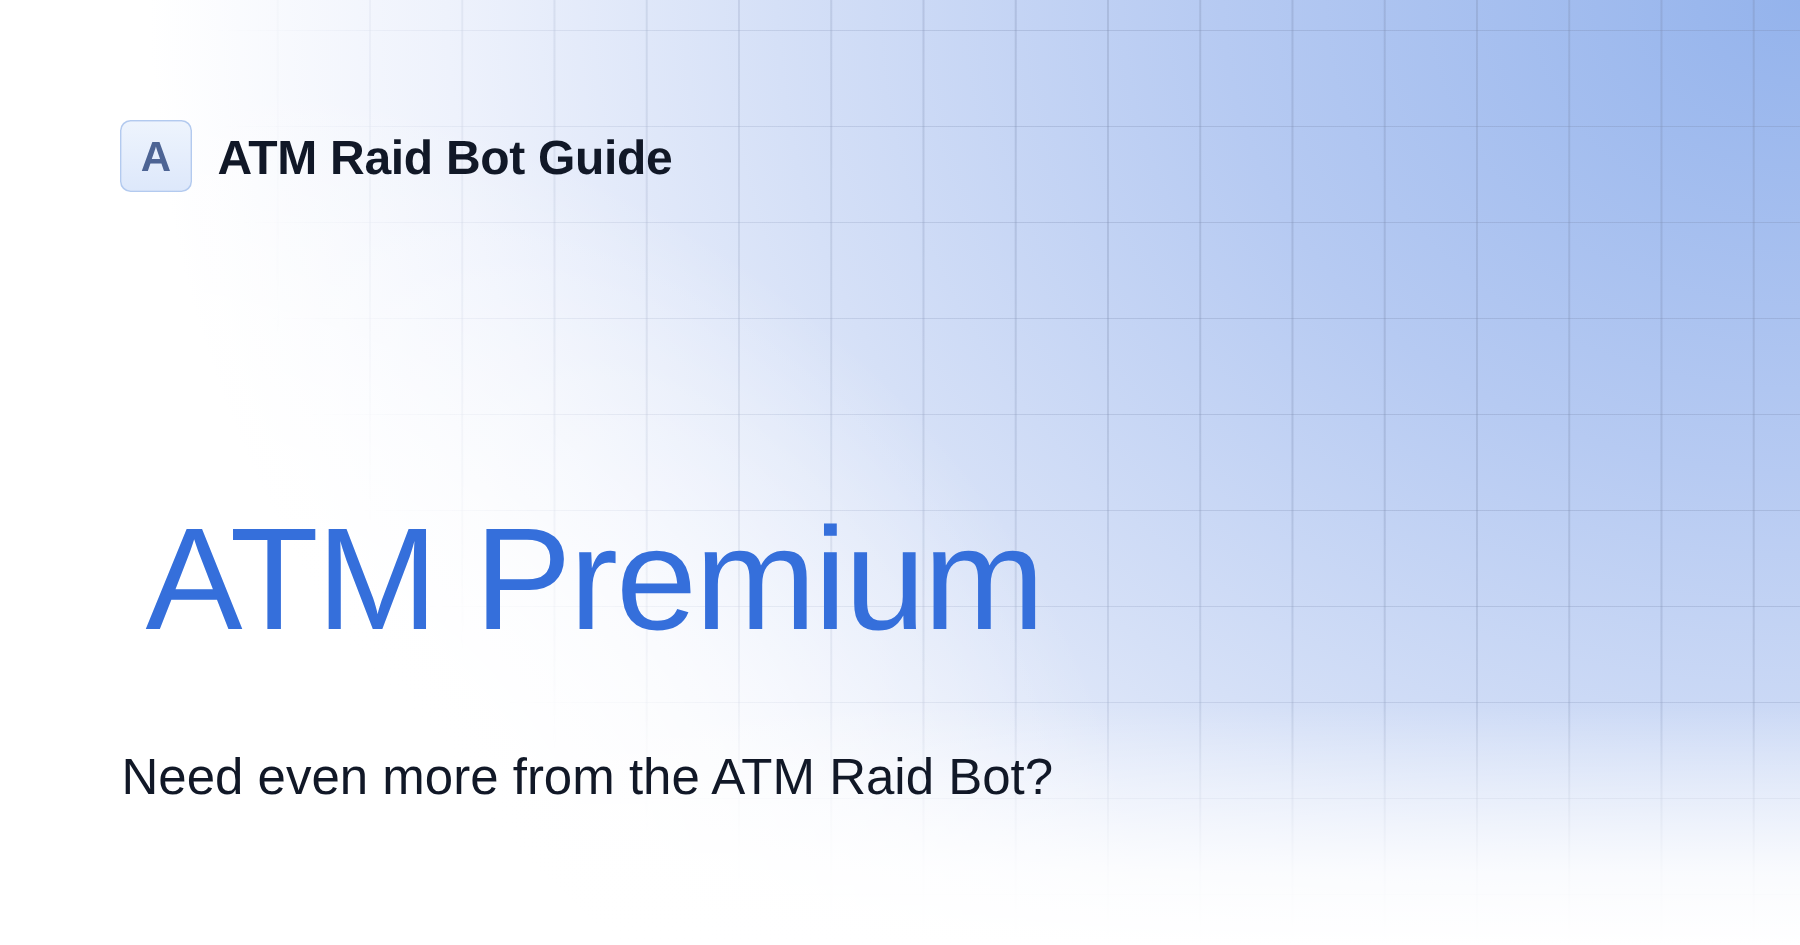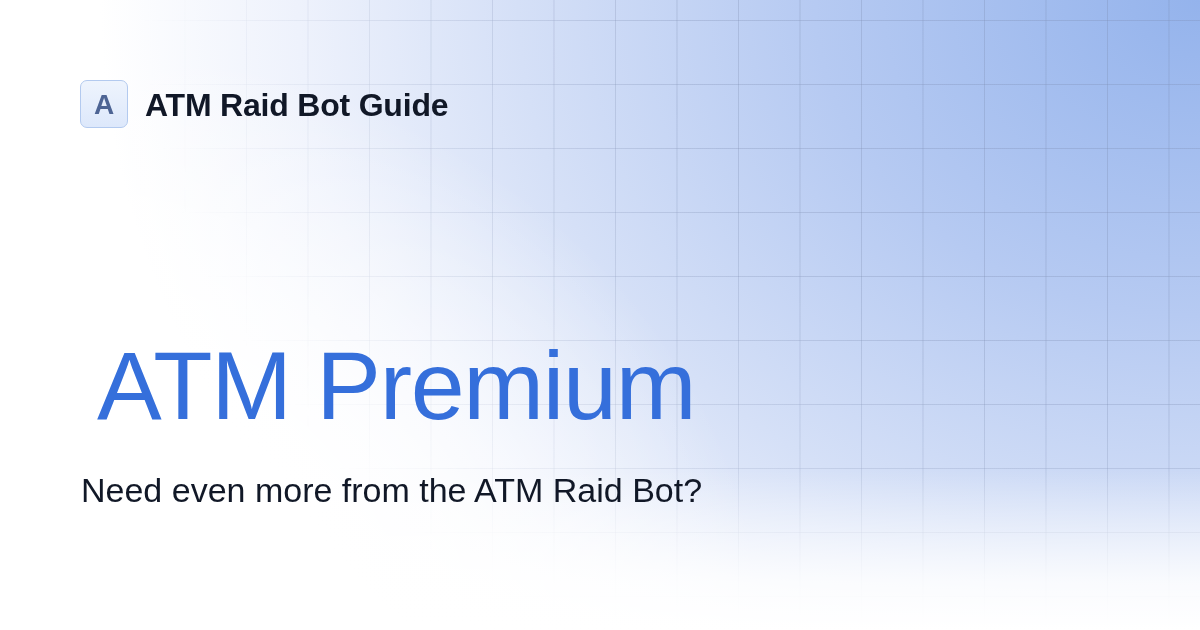--- a/index.html
+++ b/index.html
@@ -86,21 +86,21 @@
       font-size: 97px;
       line-height: 1;
       letter-spacing: -1.3px;
       color: #356fdb;
       white-space: nowrap;
       margin-left: 17px;
     }
     .subtitle {
       position: absolute;
       left: 81px;
-      top: 470px;
+      top: 498px;
       width: 760px;
       font-weight: 400;
       font-size: 34px;
       line-height: 40px;
       color: #111827;
     }
     .subtitle .line {
       display: block;
       white-space: nowrap;
     }

